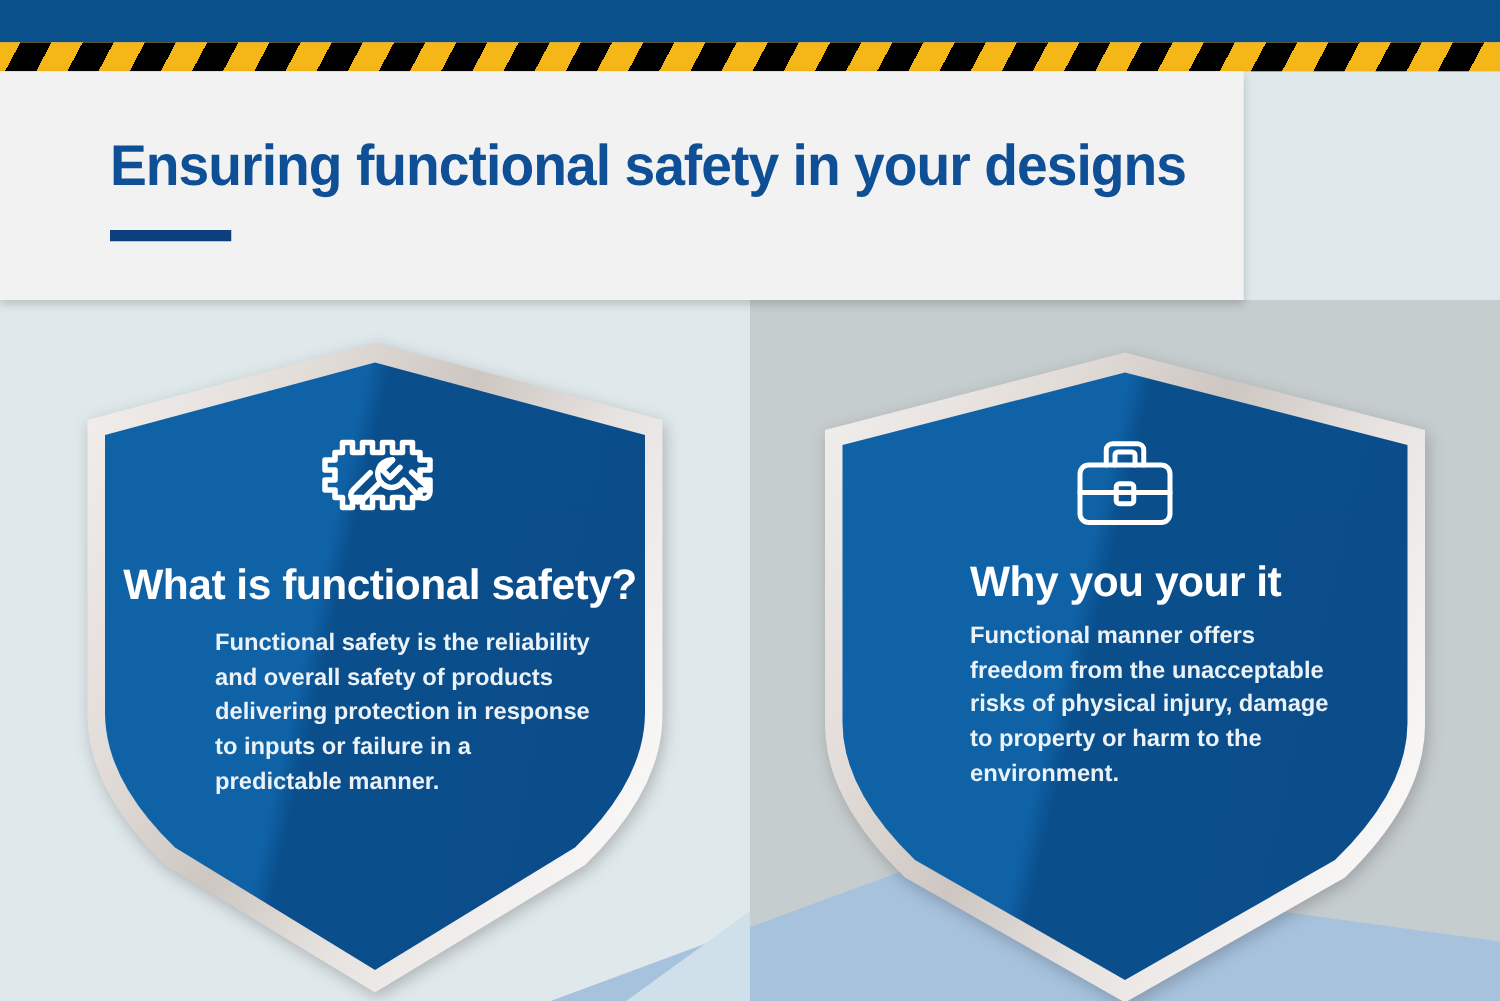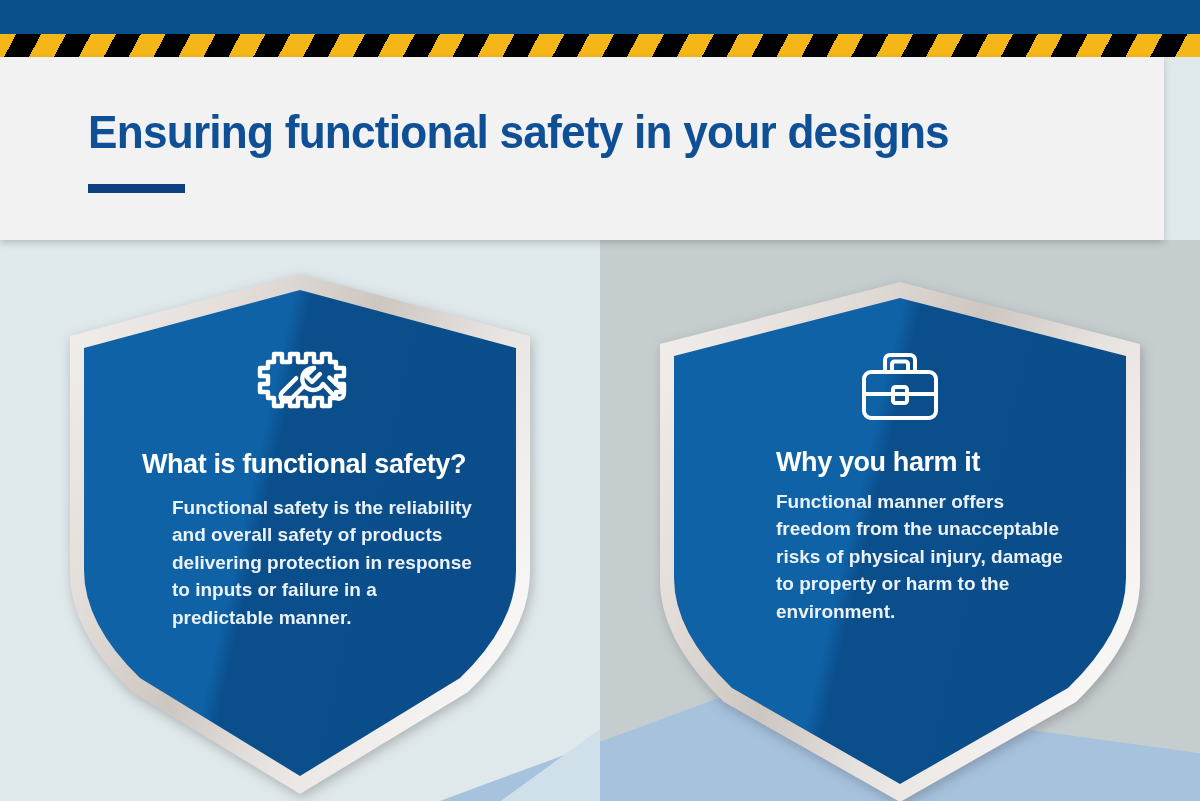--- a/index.html
+++ b/index.html
@@ -34,21 +34,21 @@
         -62deg,
         #f5b718 0px, #f5b718 22px,
         #000000 22px, #000000 44px
     );
   }
 
   
   .header-band {
     position: absolute;
     left: 0; top: 57px;
-    width: 1164px; height: 183px;
+    width: 995px; height: 183px;
     background: #f2f2f2;
     box-shadow: 0 3px 7px rgba(0,0,0,0.18);
     z-index: 6;
   }
   .page-title {
     position: absolute;
     left: 88px;
     top: 48px;
     margin: 0;
     font-size: 46px;
@@ -120,21 +120,21 @@
     width: 100%;
     z-index: 5;
     color: #ffffff;
   }
   .shield-icon {
     display: block;
     margin: 0 auto;
   }
   .shield-heading {
     margin: 0;
-    font-size: 27px;
+    font-size: 34px;
     font-weight: bold;
     letter-spacing: -0.4px;
     color: #ffffff;
     text-align: center;
     line-height: 1.1;
   }
   .shield-body {
     margin: 0;
     font-size: 19px;
     line-height: 1.45;
@@ -280,18 +280,18 @@
             <path d="M33 22 L33 14 a2.5 2.5 0 0 1 2.5 -2.5 L46.5 11.5 a2.5 2.5 0 0 1 2.5 2.5 L49 22"></path>
 
             <rect x="5" y="22" width="72" height="46" rx="7"></rect>
 
             <path d="M5 44 L77 44"></path>
 
             <rect x="34" y="37" width="14" height="16" rx="2.5"></rect>
           </g>
         </svg>
       </div>
-      <h2 class="shield-heading">Why you harm it</h2>
+      <h2 class="shield-heading">Why you your it</h2>
       <p class="shield-body">Functional manner offers freedom from the unacceptable risks of physical injury, damage to property or harm to the environment.</p>
     </div>
   </div>
 
 </div>
 
 </body></html>

